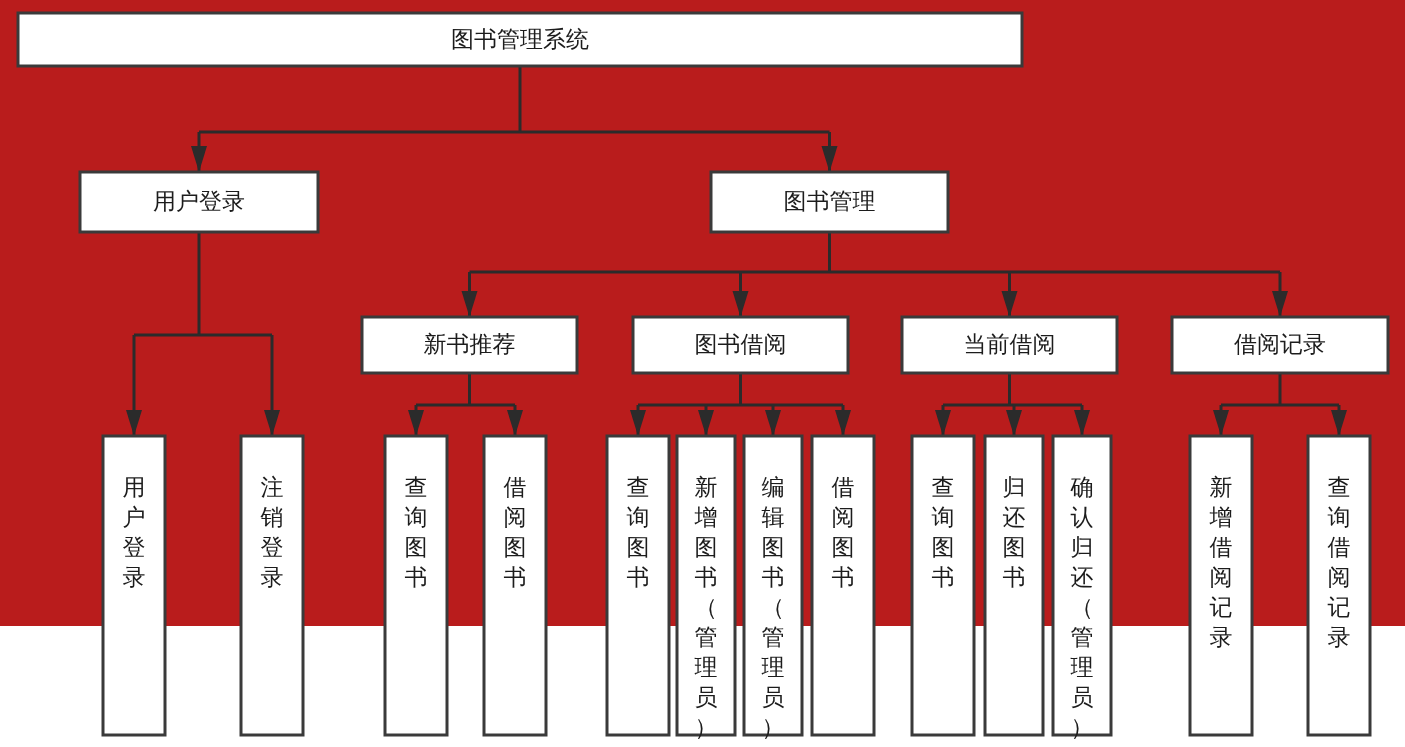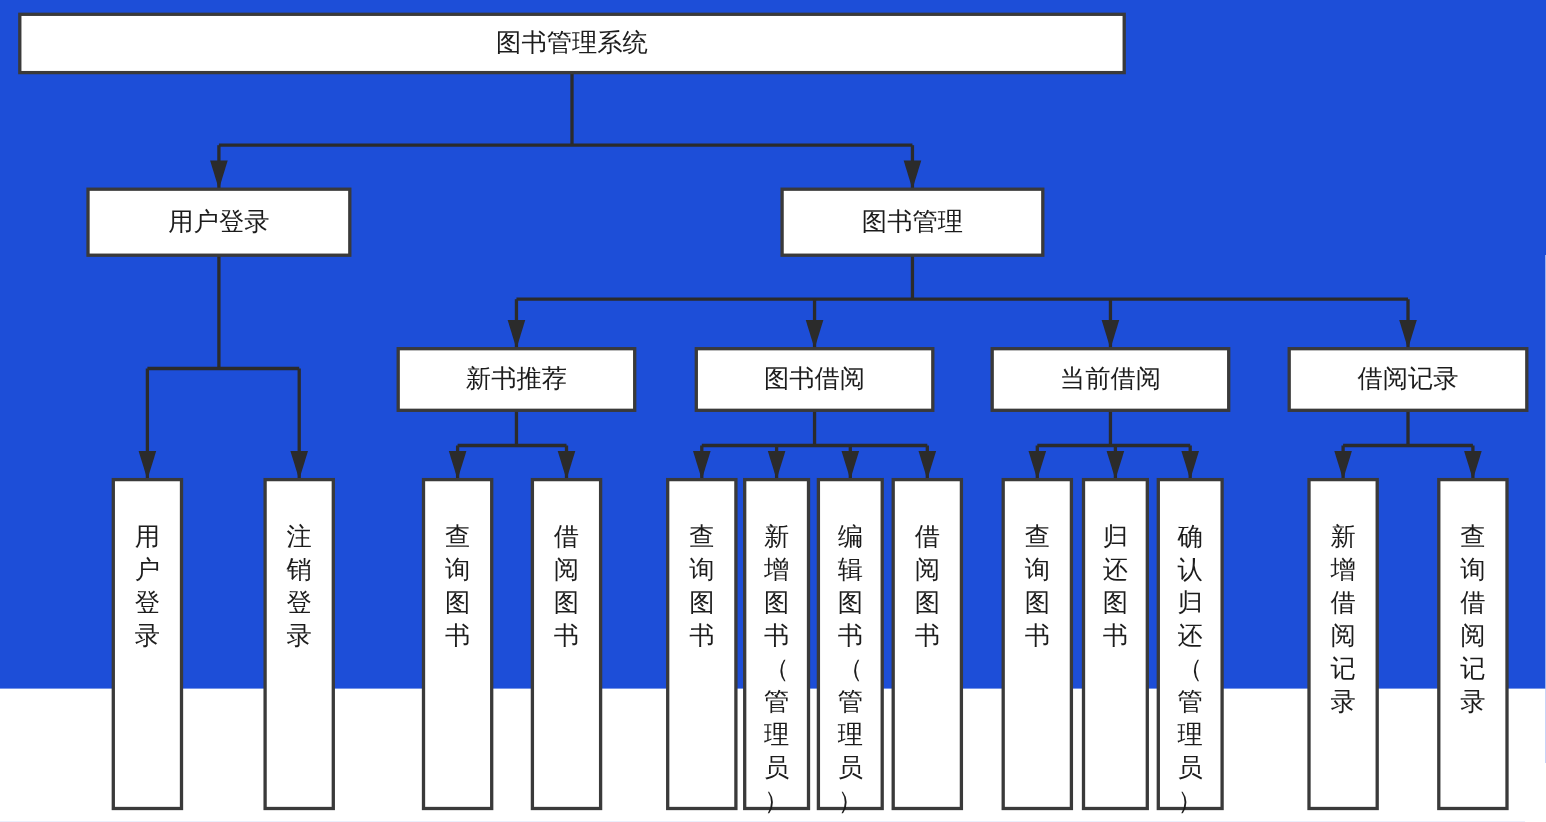--- a/index.html
+++ b/index.html
@@ -11,21 +11,21 @@
   body {
     width: 1405px;
     height: 747px;
     overflow: hidden;
     font-family: "Liberation Sans", "DejaVu Sans", sans-serif;
   }
   #diagram-root {
     position: relative;
     width: 1405px;
     height: 626px;
-    background: #1d4ed8;
+    background: #b91c1c;
   }
   svg#tree-svg {
     position: absolute;
     left: 0;
     top: 0;
     width: 1405px;
     height: 747px;
     display: block;
   }
   .node-box {

